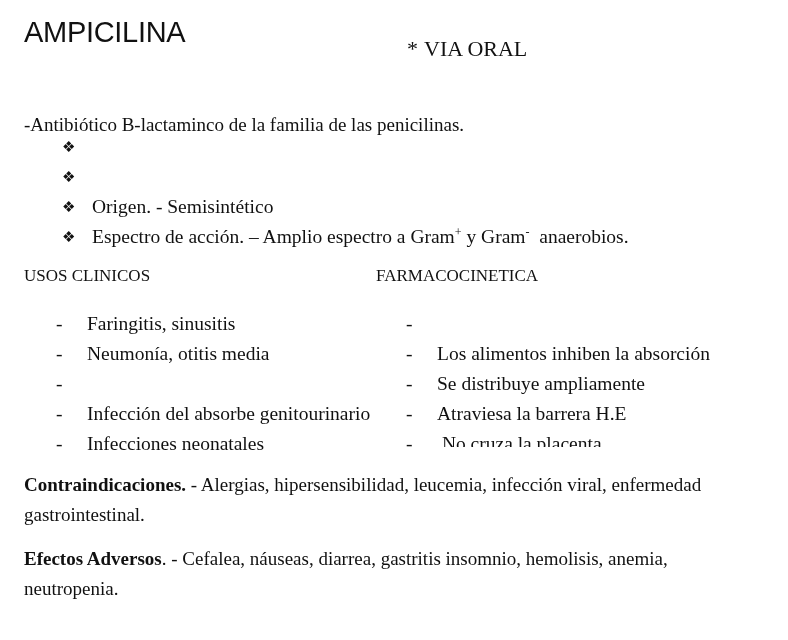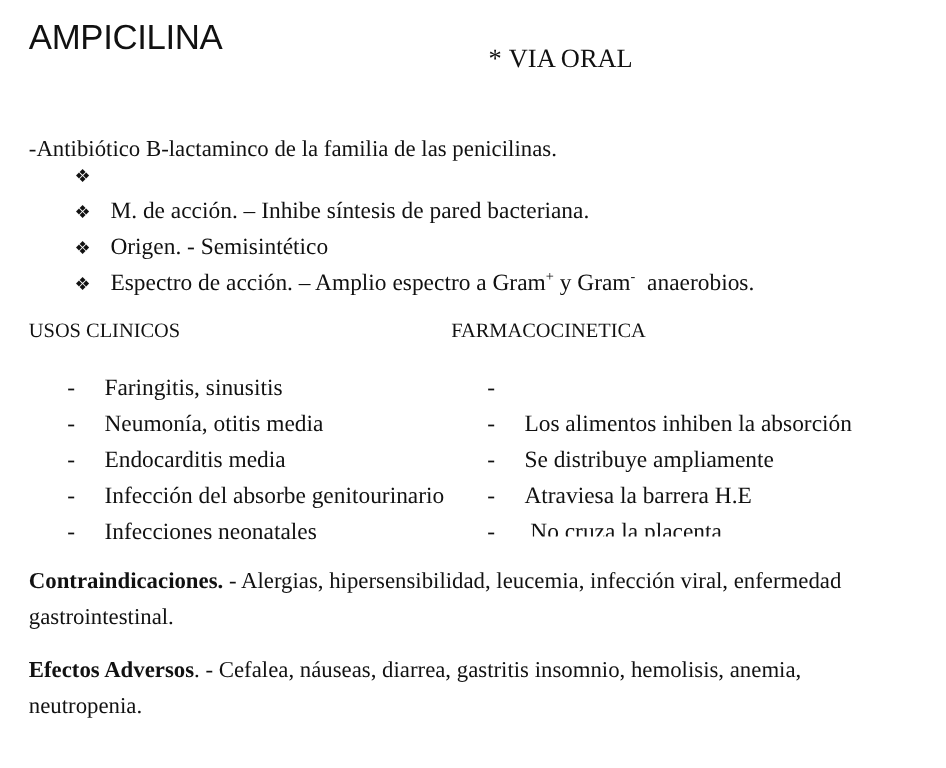--- a/index.html
+++ b/index.html
@@ -46,21 +46,20 @@
 </div>
 
 <div class="abs intro">-Antibiótico B-lactaminco de la familia de las penicilinas.</div>
 
 <div class="abs props">
   <div class="row">
     <span class="bullet">❖</span>
   </div>
   <div class="row">
     <span class="bullet">❖</span>
-    <span>M. de acción. – Inhibe síntesis de pared bacteriana.</span>
   </div>
   <div class="row">
     <span class="bullet">❖</span>
     <span>Origen. - Semisintético</span>
   </div>
   <div class="row">
     <span class="bullet">❖</span>
     <span style="white-space:pre"><span>Espectro de acción. – Amplio espectro a Gram</span><sup>+</sup><span> y Gram</span><sup>-</sup><span>  anaerobios.</span></span>
   </div>
 </div>
@@ -72,21 +71,20 @@
   <div class="row">
       <span class="dash">-</span>
       <span>Faringitis, sinusitis</span>
     </div>
   <div class="row">
       <span class="dash">-</span>
       <span>Neumonía, otitis media</span>
     </div>
   <div class="row">
       <span class="dash">-</span>
-      <span>Endocarditis media</span>
     </div>
   <div class="row">
       <span class="dash">-</span>
       <span>Infección del absorbe genitourinario</span>
     </div>
   <div class="row">
       <span class="dash">-</span>
       <span>Infecciones neonatales</span>
     </div>
 </div>

